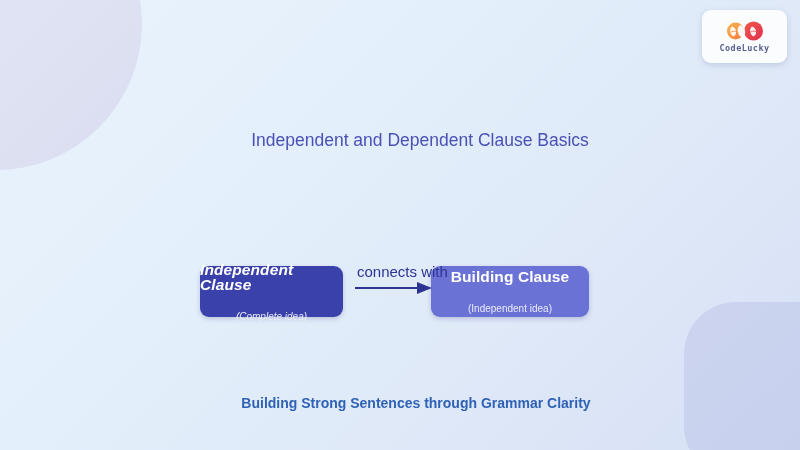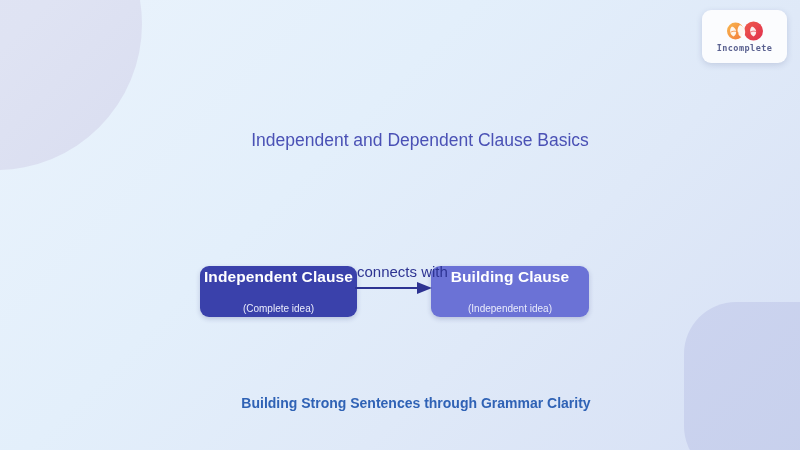--- a/index.html
+++ b/index.html
@@ -101,22 +101,23 @@
   .node-sub {
     font-size:10px;
     font-weight:400;
     margin-top:19px;
     color:#e9ebfb;
     line-height:1;
   }
 
   #node-independent {
     left:200px; top:266px;
-    width:157px; height:51px;
+    width:143px; height:51px;
     background:#3a41ab;
+    font-style:italic;
   }
   #node-dependent {
     left:431px; top:266px;
     width:158px; height:51px;
     background:#6b72d6;
   }
 
   .connector { position:absolute; left:355px; top:278px; width:80px; height:20px; }
   .connector-label {
     position:absolute;
@@ -163,21 +164,21 @@
         </defs>
         <circle cx="27" cy="22" r="17" fill="url(#gL)"></circle>
         <circle cx="63" cy="22" r="19" fill="url(#gR)"></circle>
         <path d="M36 10 C48 14 50 30 40 35 C30 31 28 16 36 10 Z" fill="#ffffff" opacity=".92"></path>
         <path d="M20 13 C30 16 31 29 23 33 C15 29 14 17 20 13 Z" fill="#ffffff" opacity=".9"></path>
         <path d="M60 13 C70 16 71 29 63 33 C55 29 54 17 60 13 Z" fill="#ffffff" opacity=".9"></path>
         <path d="M18 24 C24 21 29 22 33 26" stroke="#f2883c" stroke-width="1.6" fill="none" stroke-linecap="round"></path>
         <path d="M57 24 C63 21 68 22 72 26" stroke="#e7454f" stroke-width="1.6" fill="none" stroke-linecap="round"></path>
       </svg>
     </span>
-    <span class="brand-name">Incomplete</span>
+    <span class="brand-name">CodeLucky</span>
   </div>
 
   <div class="subtitle">Independent and Dependent Clause Basics</div>
 
   <div class="diagram">
 
     <div class="node" id="node-independent">
       <span class="node-title">Independent Clause</span>
       <span class="node-sub">(Complete idea)</span>
     </div>

